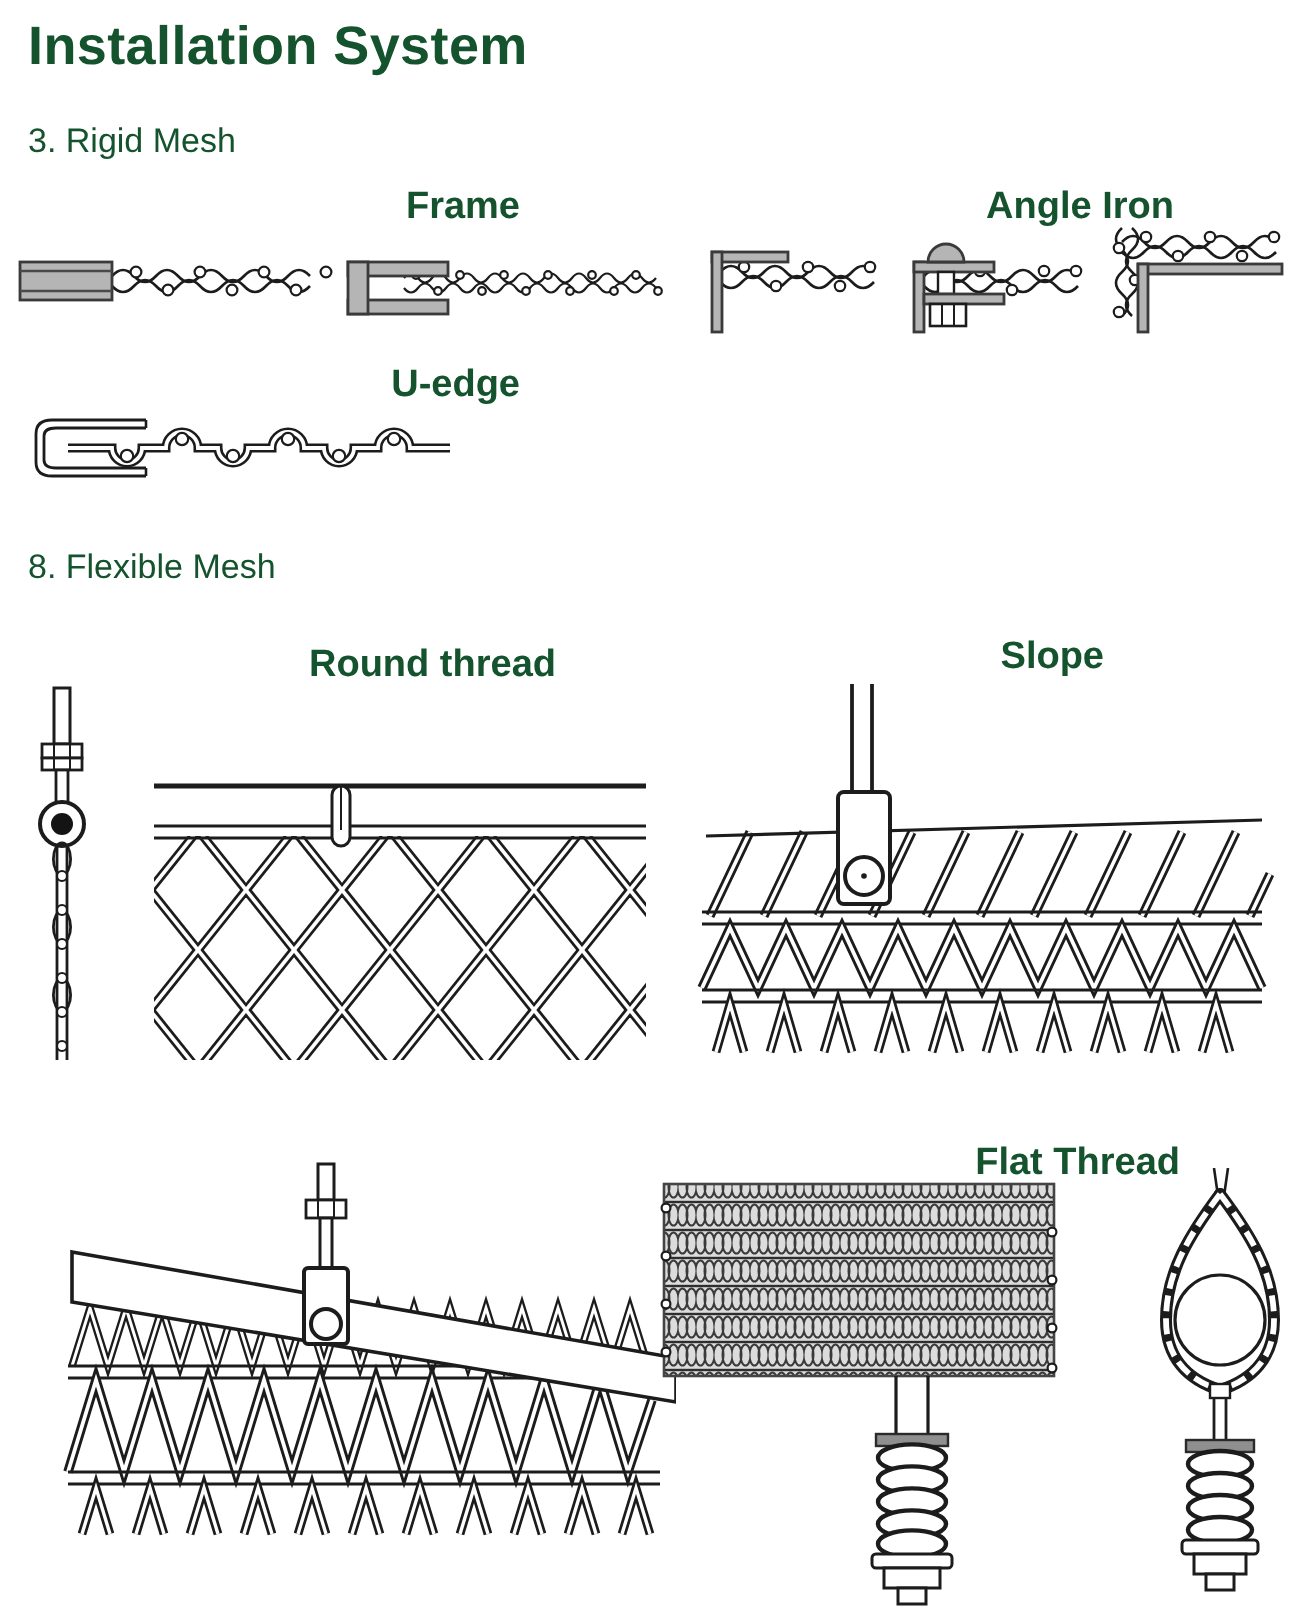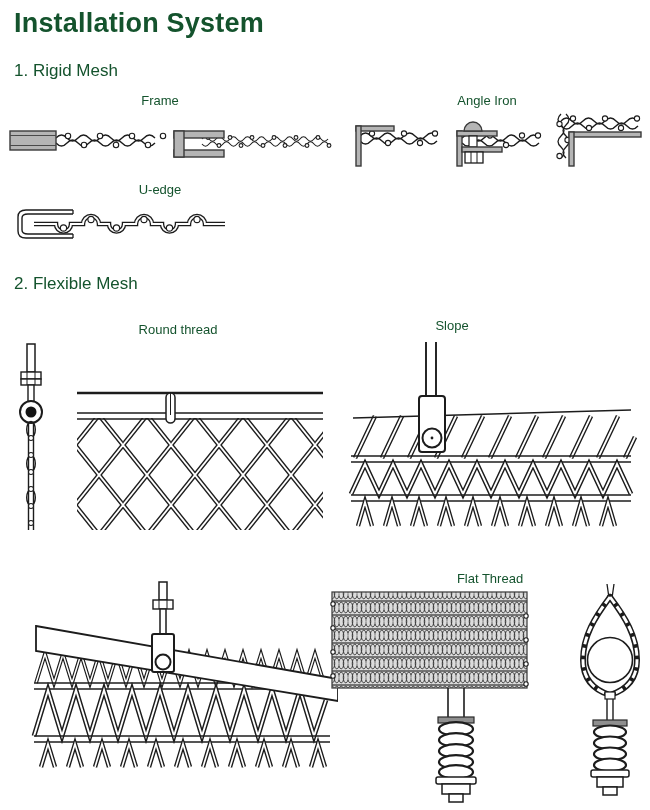--- a/index.html
+++ b/index.html
@@ -1,37 +1,37 @@
 <!DOCTYPE html>
 <html><head>
 <meta charset="utf-8">
 <style>
   html,body{margin:0;padding:0;background:#fff;}
   .page{position:relative;width:650px;height:810px;background:#fff;overflow:hidden;
         font-family:"Liberation Sans",sans-serif;color:#14532d;}
   .abs{position:absolute;}
   .page-title{font-size:27px;font-weight:bold;letter-spacing:.2px;}
   .sec-heading{font-size:17px;}
-  .dia-label{font-size:13px;text-align:center;width:200px;}
+  .dia-label{font-size:19px;text-align:right;width:200px;font-weight:bold;}
   svg{display:block;}
   .wireB{stroke:#1c1c1c;fill:none;}
   .wireW{stroke:#fff;fill:none;}
   .thin{stroke:#1c1c1c;stroke-width:1.4;fill:none;}
   .steel{fill:#b5b5b5;stroke:#3a3a3a;stroke-width:1.4;}
   .whitefill{fill:#fff;stroke:#1c1c1c;}
   .nodeC{fill:#fff;stroke:#1c1c1c;stroke-width:1.1;}
 </style>
 </head>
 <body>
 
 <div class="page">
 
   <div class="abs page-title" style="left:14px;top:8px;">Installation System</div>
 
-  <div class="abs sec-heading" style="left:14px;top:61px;">1. Rigid Mesh</div>
+  <div class="abs sec-heading" style="left:14px;top:61px;">3. Rigid Mesh</div>
 
   <div class="abs dia-label" style="left:60px;top:93px;">Frame</div>
   <div class="abs dia-label" style="left:387px;top:93px;">Angle Iron</div>
 
   <svg class="abs" style="left:8px;top:122px;" width="162" height="46" viewBox="0 0 162 46">
     <path class="wireB" stroke-width="1.3" d="M48,16 q5.5,-6 11,0 t11,0 t11,0 t11,0 t11,0 t11,0 t11,0 t11,0 t11,0"></path>
     <path class="wireB" stroke-width="1.3" d="M48,21 q5.5,6 11,0 t11,0 t11,0 t11,0 t11,0 t11,0 t11,0 t11,0 t11,0"></path>
     <circle class="nodeC" cx="60" cy="14" r="2.7"></circle>
       <circle class="nodeC" cx="76" cy="23" r="2.7"></circle>
     <circle class="nodeC" cx="92" cy="14" r="2.7"></circle>
@@ -120,21 +120,21 @@
     <circle class="nodeC" cx="104.5" cy="28" r="3.1"></circle>
       <circle class="nodeC" cx="132" cy="19.5" r="3.1"></circle>
     <circle class="nodeC" cx="157.5" cy="28" r="3.1"></circle>
       <circle class="nodeC" cx="185" cy="19.5" r="3.1"></circle>
     <path class="thin" stroke-width="1.8" d="M61,10 H14 Q6,10 6,17 V31 Q6,38 14,38 H61"></path>
     <path class="thin" stroke-width="1.3" d="M61,14 H16 Q10,14 10,18 V30 Q10,34 16,34 H61"></path>
     <line x1="61" y1="10" x2="61" y2="14" stroke="#1c1c1c" stroke-width="1.3"></line>
     <line x1="61" y1="34" x2="61" y2="38" stroke="#1c1c1c" stroke-width="1.3"></line>
   </svg>
 
-  <div class="abs sec-heading" style="left:14px;top:274px;">2. Flexible Mesh</div>
+  <div class="abs sec-heading" style="left:14px;top:274px;">8. Flexible Mesh</div>
 
   <div class="abs dia-label" style="left:78px;top:322px;">Round thread</div>
   <div class="abs dia-label" style="left:352px;top:318px;">Slope</div>
 
   <svg class="abs" style="left:10px;top:342px;" width="44" height="192" viewBox="0 0 44 192">
     <rect class="whitefill" x="17" y="2" width="8" height="28" stroke-width="1.5"></rect>
     <rect class="whitefill" x="11" y="30" width="20" height="7" stroke-width="1.4"></rect>
     <rect class="whitefill" x="11" y="37" width="20" height="6" stroke-width="1.4"></rect>
     <line x1="17" y1="30" x2="17" y2="43" stroke="#1c1c1c" stroke-width="1"></line>
     <line x1="25" y1="30" x2="25" y2="43" stroke="#1c1c1c" stroke-width="1"></line>

